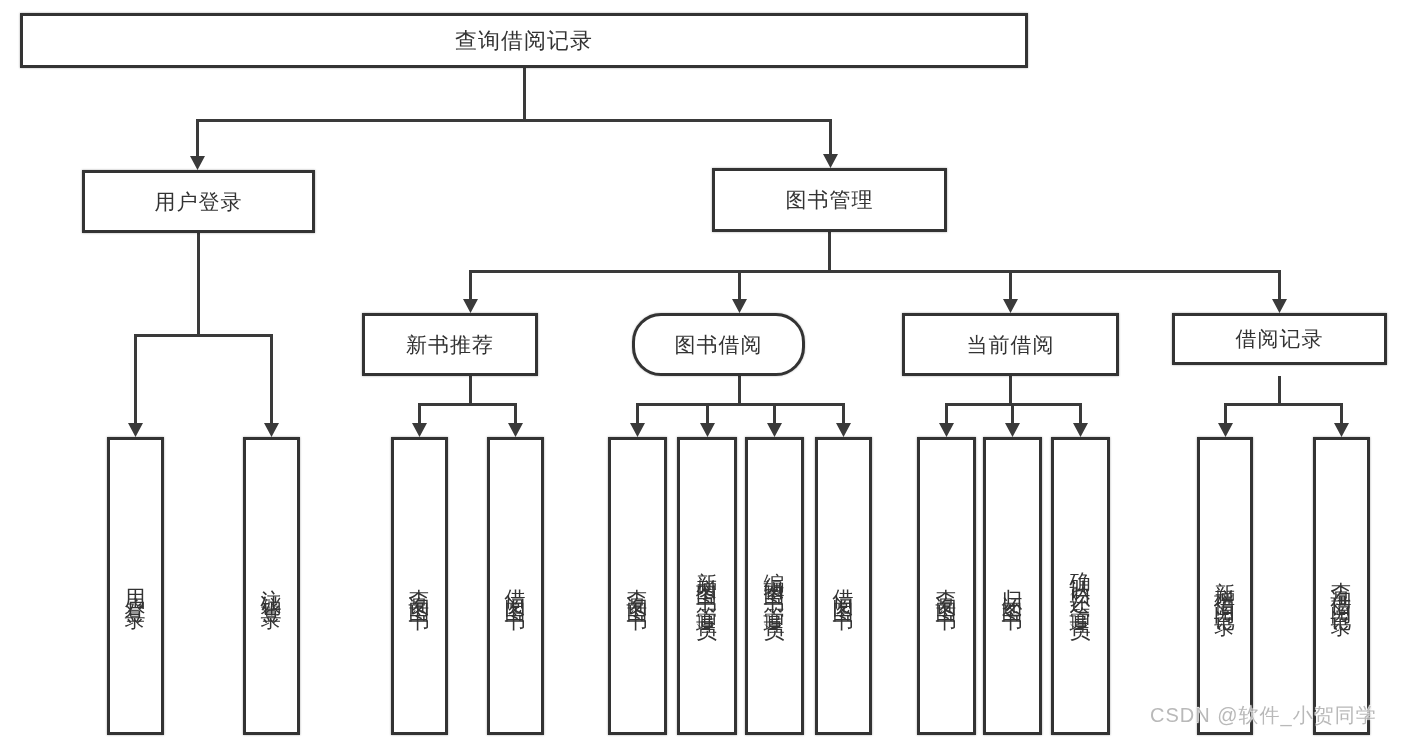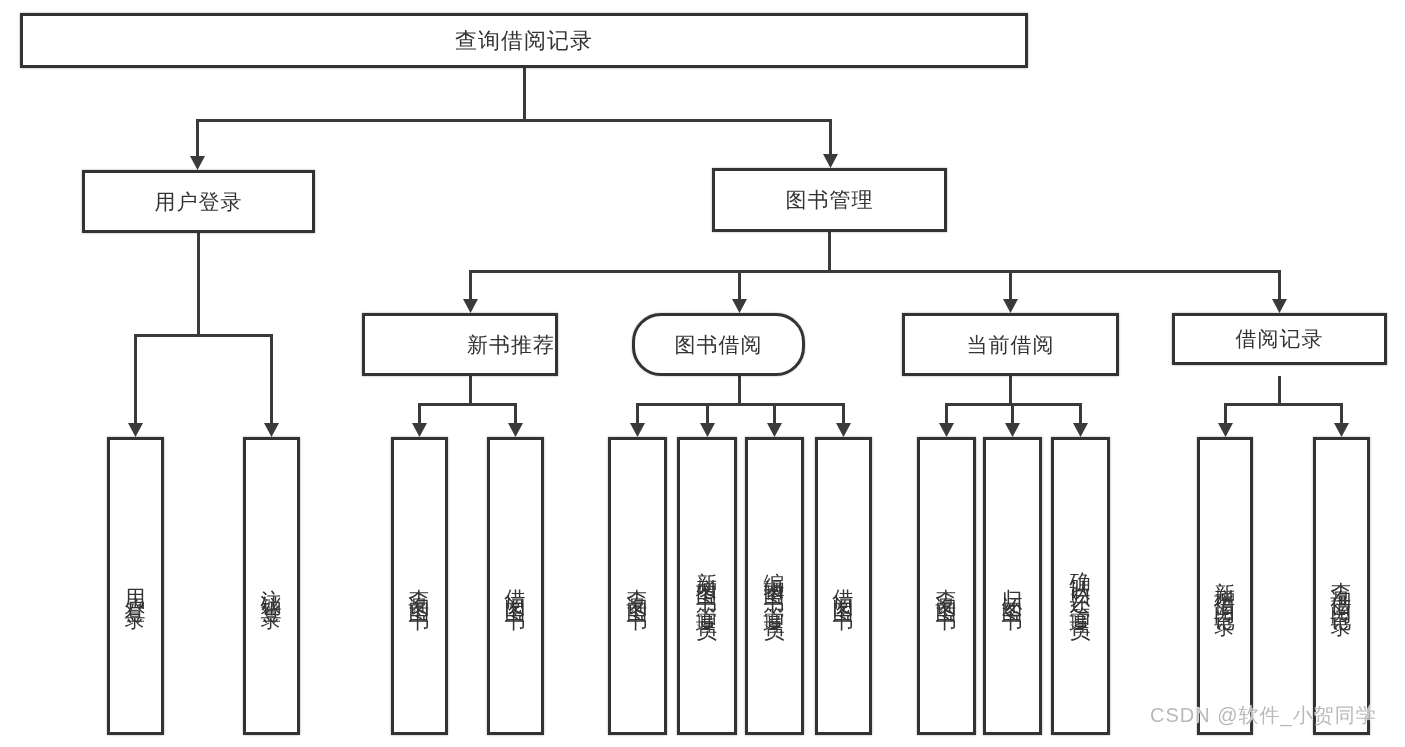--- a/index.html
+++ b/index.html
@@ -127,21 +127,21 @@
     <span>查询借阅记录</span>
   </div>
 
   <div class="node hbox" style="left:82px; top:170px; width:233px; height:63px;">
     <span>用户登录</span>
   </div>
   <div class="node hbox" style="left:712px; top:168px; width:235px; height:64px;">
     <span>图书管理</span>
   </div>
 
-  <div class="node hbox" style="left:362px; top:313px; width:196px; height:63px;justify-content:flex-end;">
+  <div class="node hbox" style="left:362px; top:313px; width:176px; height:63px;">
     <span>新书推荐</span>
   </div>
   <div class="node hbox" style="left:632px; top:313px; width:173px; height:63px;border-radius:29px;">
     <span>图书借阅</span>
   </div>
   <div class="node hbox" style="left:902px; top:313px; width:217px; height:63px;text-align:right;">
     <span>当前借阅</span>
   </div>
   <div class="node hbox" style="left:1172px; top:313px; width:215px; height:52px;">
     <span>借阅记录</span>

